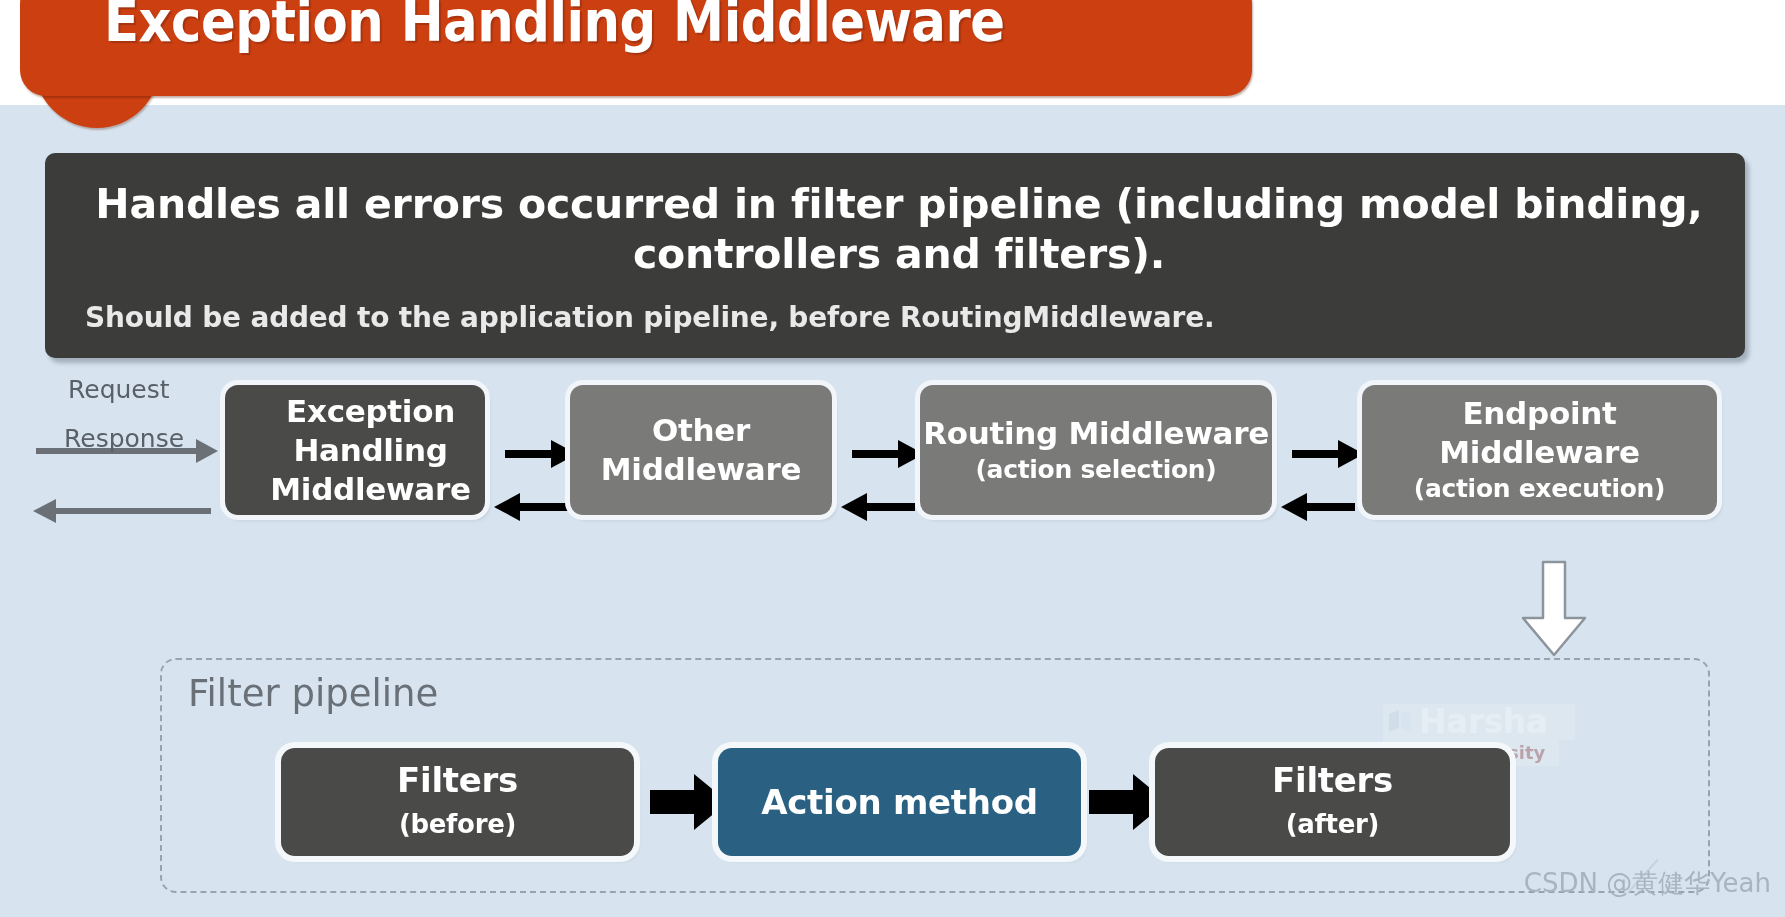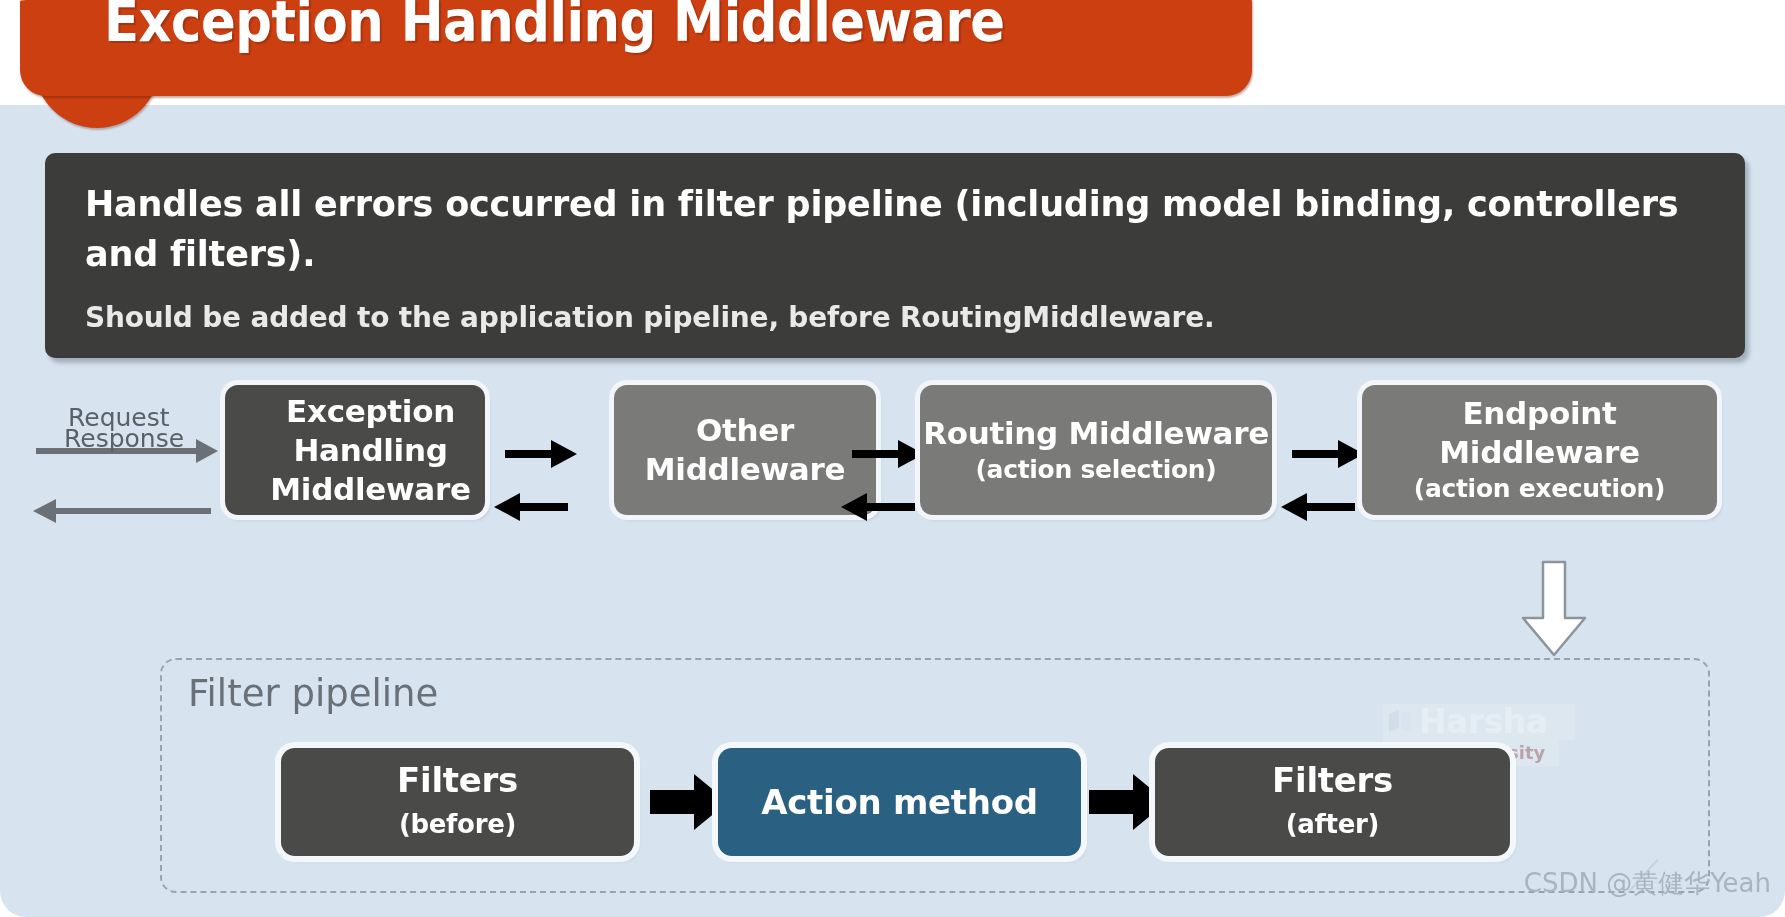--- a/index.html
+++ b/index.html
@@ -7,21 +7,20 @@
     width:1785px;height:917px;
     background:#ffffff;
     font-family:"DejaVu Sans","Liberation Sans",sans-serif;
     overflow:hidden;
     position:relative;
   }
   #slide{
     position:absolute;left:0;top:0;width:1785px;height:917px;
     background:#ffffff;
     overflow:hidden;
-    border-radius:26px;
   }
   
   .body-panel{
     position:absolute;left:0;top:105px;width:1785px;height:812px;
     background:#d7e4ef;
   }
   
   .title-banner{
     position:absolute;left:20px;top:-22px;width:1232px;height:118px;
     background:#cc3f11;
@@ -45,22 +44,23 @@
   
   .info-box{
     position:absolute;left:45px;top:153px;width:1700px;height:205px;
     background:#3c3c3b;
     border-radius:10px;
     box-shadow:4px 5px 4px rgba(70,80,95,.35);
     box-sizing:border-box;
     padding:26px 32px 0 40px;
   }
   .info-main{
-    color:#ffffff;font-size:35px;font-weight:600;line-height:50px;
+    color:#ffffff;font-size:41px;font-weight:600;line-height:50px;
     letter-spacing:-0.2px;
+    text-align:center;
   }
   .info-sub{
     color:#e9e9e9;font-size:28px;font-weight:600;margin-top:22px;
     letter-spacing:-0.2px;
   }
   
   .pipe-row{position:absolute;left:0;top:400px;width:1785px;height:160px;}
   .mw-box{
     position:absolute;
     border-radius:13px;
@@ -147,21 +147,21 @@
     <div class="title-text">Exception Handling Middleware</div>
   </div>
 
   <div class="info-box">
     <div class="info-main">Handles all errors occurred in filter pipeline (including model binding, controllers and filters).</div>
     <div class="info-sub">Should be added to the application pipeline, before RoutingMiddleware.</div>
   </div>
 
   <div class="pipe-row">
 
-    <div class="rr-label" style="left:68px;top:-25px;margin-top:28px;">Request</div>
+    <div class="rr-label" style="left:68px;top:-25px;">Request</div>
     <div class="rr-arrow" style="left:36px;top:48px;width:175px;"></div>
     <div class="rr-head" style="left:196px;top:39px;border-top:12px solid transparent;border-bottom:12px solid transparent;border-left:22px solid #6b7077;"></div>
 
     <div class="rr-label" style="left:64px;top:24px;">Response</div>
     <div class="rr-arrow" style="left:56px;top:108px;width:155px;"></div>
     <div class="rr-head" style="left:33px;top:99px;border-top:12px solid transparent;border-bottom:12px solid transparent;border-right:23px solid #6b7077;"></div>
 
     <div class="mw-box mw-dark" style="left:225px;top:-15px;width:260px;height:130px;padding-left:31px;">
       <div class="line1">Exception</div>
       <div class="line1">Handling</div>
@@ -170,21 +170,21 @@
 
     <div class="blk-arrow">
       <div class="blk-shaft" style="left:505px;top:50px;width:48px;height:8px;"></div>
       <div class="blk-head" style="left:551px;top:40px;border-top:14px solid transparent;border-bottom:14px solid transparent;border-left:26px solid #000;"></div>
     </div>
     <div class="blk-arrow">
       <div class="blk-shaft" style="left:520px;top:103px;width:48px;height:8px;"></div>
       <div class="blk-head" style="left:494px;top:93px;border-top:14px solid transparent;border-bottom:14px solid transparent;border-right:26px solid #000;"></div>
     </div>
 
-    <div class="mw-box mw-gray" style="left:570px;top:-15px;width:262px;height:130px;margin-left:44px;">
+    <div class="mw-box mw-gray" style="left:570px;top:-15px;width:262px;height:130px;">
       <div class="line1">Other</div>
       <div class="line1">Middleware</div>
     </div>
 
     <div class="blk-arrow">
       <div class="blk-shaft" style="left:852px;top:50px;width:48px;height:8px;"></div>
       <div class="blk-head" style="left:898px;top:40px;border-top:14px solid transparent;border-bottom:14px solid transparent;border-left:26px solid #000;"></div>
     </div>
     <div class="blk-arrow">
       <div class="blk-shaft" style="left:867px;top:103px;width:48px;height:8px;"></div>

